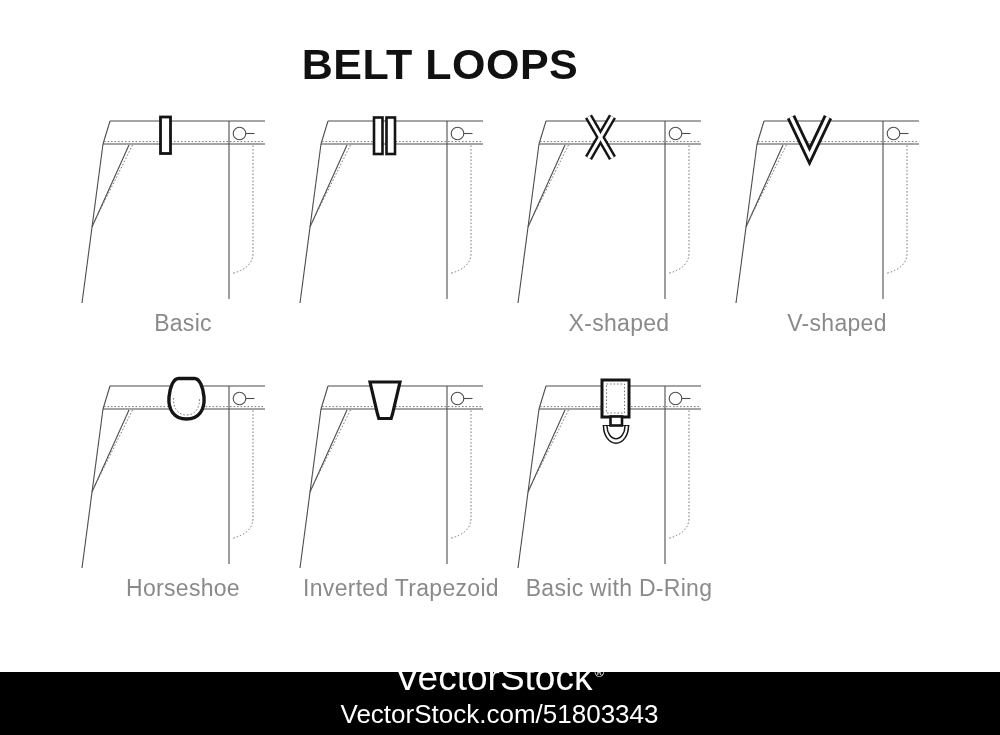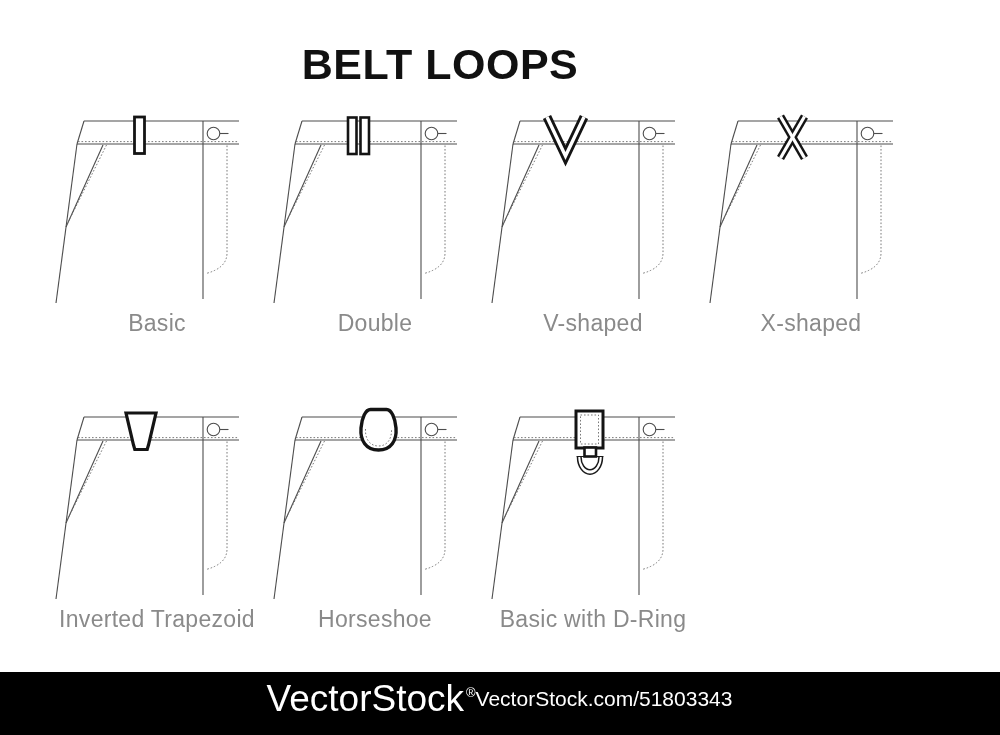--- a/index.html
+++ b/index.html
@@ -6,41 +6,41 @@
   body{
     width:1000px;height:735px;position:relative;overflow:hidden;
     background:#ffffff;
     font-family:"Liberation Sans", sans-serif;
   }
   .title{
     position:absolute;top:40px;left:0;width:880px;text-align:center;
     font-size:43px;font-weight:800;letter-spacing:.5px;color:#111111;
   }
   .grid{
-    position:absolute;left:48px;top:107px;
-    display:grid;grid-template-columns:repeat(4,218px);row-gap:62px;
+    position:absolute;left:74px;top:107px;
+    display:grid;grid-template-columns:repeat(4,218px);row-gap:31px;
   }
   .cell svg{display:block;}
   .label{
     height:36px;margin-top:-2px;display:flex;align-items:center;justify-content:center;
     font-size:23px;color:#8a8a8a;letter-spacing:.3px;white-space:nowrap;
   }
   .ln{stroke:#4d4d4d;stroke-width:1.1;fill:none;}
   .dot{stroke:#6b6b6b;stroke-width:.9;stroke-dasharray:1.6 1.9;fill:none;}
   .loop{stroke:#141414;fill:#ffffff;}
   .band{stroke:#141414;fill:none;stroke-linecap:butt;stroke-linejoin:miter;}
   .core{stroke:#ffffff;fill:none;stroke-linecap:butt;stroke-linejoin:miter;}
   .footer{
     position:absolute;left:0;bottom:0;width:1000px;height:63px;background:#000000;
-    display:flex;justify-content:center;align-items:center;
-    padding:0 29px 0 28px;box-sizing:border-box;color:#ffffff;
+    display:flex;justify-content:flex-end;align-items:center;
+    padding:0 29px 0 28px;box-sizing:border-box;color:#ffffff;flex-direction:column;
   }
   .brand{font-size:37px;transform:translateY(-5px);}
   .brand sup{font-size:13px;margin-left:2px;}
-  .wurl{font-size:21px;transform:translateY(-5px);}
+  .wurl{font-size:26px;transform:translateY(-5px);}
   .defs{position:absolute;width:0;height:0;overflow:hidden;}
 </style>
 </head>
 <body>
 
 <svg class="defs" aria-hidden="true">
   <defs>
     <g id="base-sketch">
       <path class="ln" d="M36,6 H191"></path>
       <path class="ln" d="M36,6 L29,29"></path>
@@ -75,66 +75,65 @@
 
 
   <div class="cell">
     <svg width="218" height="200" viewBox="0 -8 218 200">
       <use href="#base-sketch"></use>
       <g>
         <rect class="loop" x="82" y="2.5" width="8.5" height="36.5" stroke-width="2.6"></rect>
         <rect class="loop" x="94.5" y="2.5" width="8.5" height="36.5" stroke-width="2.6"></rect>
       </g>
     </svg>
-    <div class="label">Double</div>
-  </div>
-
-  <div class="cell">
-    <svg width="218" height="200" viewBox="0 -8 218 200">
-      <use href="#base-sketch"></use>
-      <g>
-        <path class="band" d="M63,2 L81.5,41 L100,2" stroke-width="9"></path>
-        <path class="core" d="M63,2 L81.5,41 L100,2" stroke-width="3.4"></path>
-      </g>
-    </svg>
-    <div class="label">V-shaped</div>
   </div>
 
   <div class="cell">
     <svg width="218" height="200" viewBox="0 -8 218 200">
       <use href="#base-sketch"></use>
       <g>
         <path class="band" d="M78.5,1.5 L102.5,43" stroke-width="8"></path>
         <path class="band" d="M102.5,1.5 L78.5,43" stroke-width="8"></path>
         <path class="core" d="M78.5,1.5 L102.5,43" stroke-width="3.2"></path>
         <path class="core" d="M102.5,1.5 L78.5,43" stroke-width="3.2"></path>
       </g>
     </svg>
     <div class="label">X-shaped</div>
   </div>
 
   <div class="cell">
     <svg width="218" height="200" viewBox="0 -8 218 200">
       <use href="#base-sketch"></use>
       <g>
-        <path class="loop" d="M78,2 H108 L100.6,33.5 L99.2,38.5 H86.8 L85.4,33.5 Z" stroke-width="3.2" stroke-linejoin="miter"></path>
+        <path class="band" d="M63,2 L81.5,41 L100,2" stroke-width="9"></path>
+        <path class="core" d="M63,2 L81.5,41 L100,2" stroke-width="3.4"></path>
       </g>
     </svg>
-    <div class="label">Inverted Trapezoid</div>
+    <div class="label">V-shaped</div>
   </div>
 
   <div class="cell">
     <svg width="218" height="200" viewBox="0 -8 218 200">
       <use href="#base-sketch"></use>
       <g>
         <path class="loop" d="M104.5,-1.5 L120.5,-1.5 C125.5,-1.5 129.2,7 130,17 C131,29.5 125,39 112.5,39 C100,39 94,29.5 95,17 C95.8,7 99.5,-1.5 104.5,-1.5 Z" stroke-width="3.4"></path>
         <path class="dot" d="M99.5,18 C99,27.5 103.5,35 112.5,35 C121.5,35 126,27.5 125.5,18"></path>
       </g>
     </svg>
     <div class="label">Horseshoe</div>
+  </div>
+
+  <div class="cell">
+    <svg width="218" height="200" viewBox="0 -8 218 200">
+      <use href="#base-sketch"></use>
+      <g>
+        <path class="loop" d="M78,2 H108 L100.6,33.5 L99.2,38.5 H86.8 L85.4,33.5 Z" stroke-width="3.2" stroke-linejoin="miter"></path>
+      </g>
+    </svg>
+    <div class="label">Inverted Trapezoid</div>
   </div>
 
   <div class="cell">
     <svg width="218" height="200" viewBox="0 -8 218 200">
       <use href="#base-sketch"></use>
       <g>
         <g>
           <path d="M93.5,46 A12,16.5 0 0 0 118.5,46" fill="none" stroke="#1a1a1a" stroke-width="1.5"></path>
           <path d="M97,46 A8.5,12 0 0 0 115,46" fill="none" stroke="#1a1a1a" stroke-width="1.5"></path>
           <path d="M92.5,45.5 H119.5" fill="none" stroke="#1a1a1a" stroke-width="1"></path>

